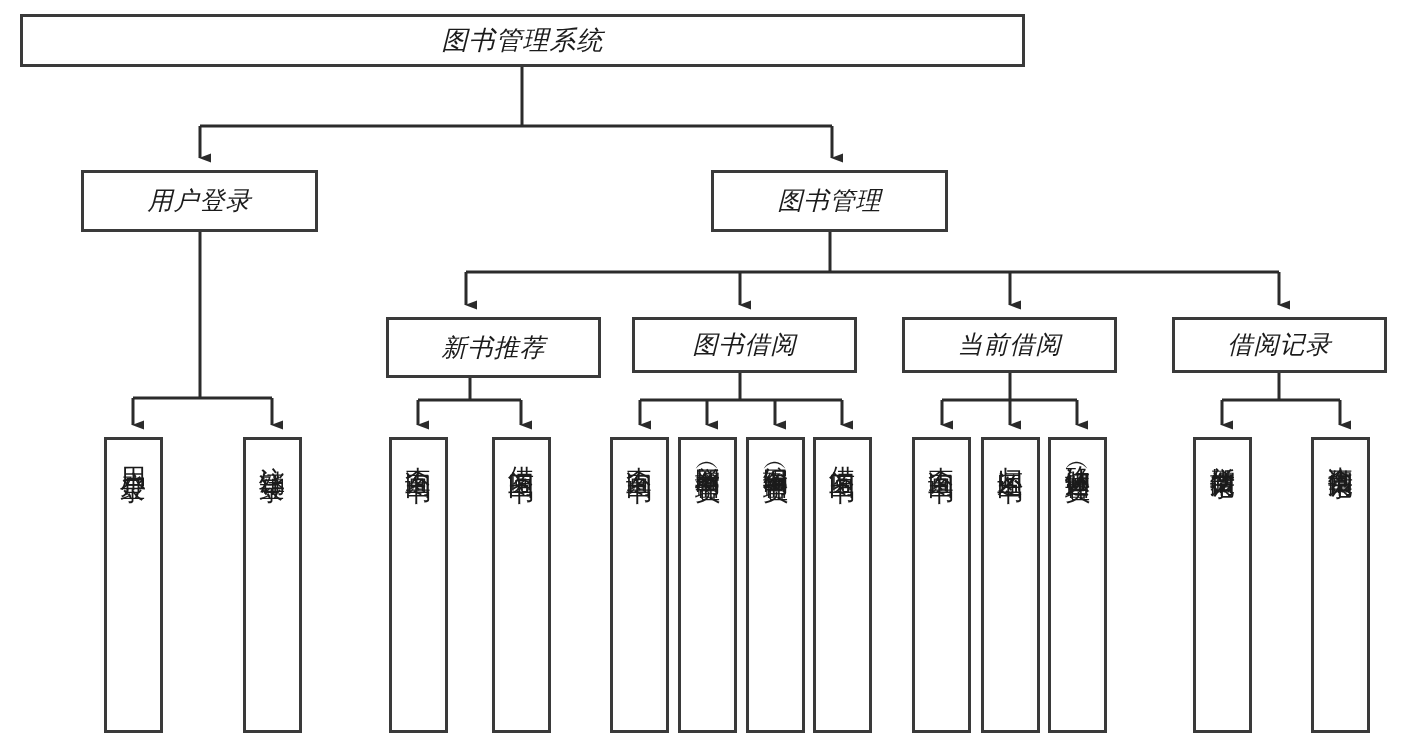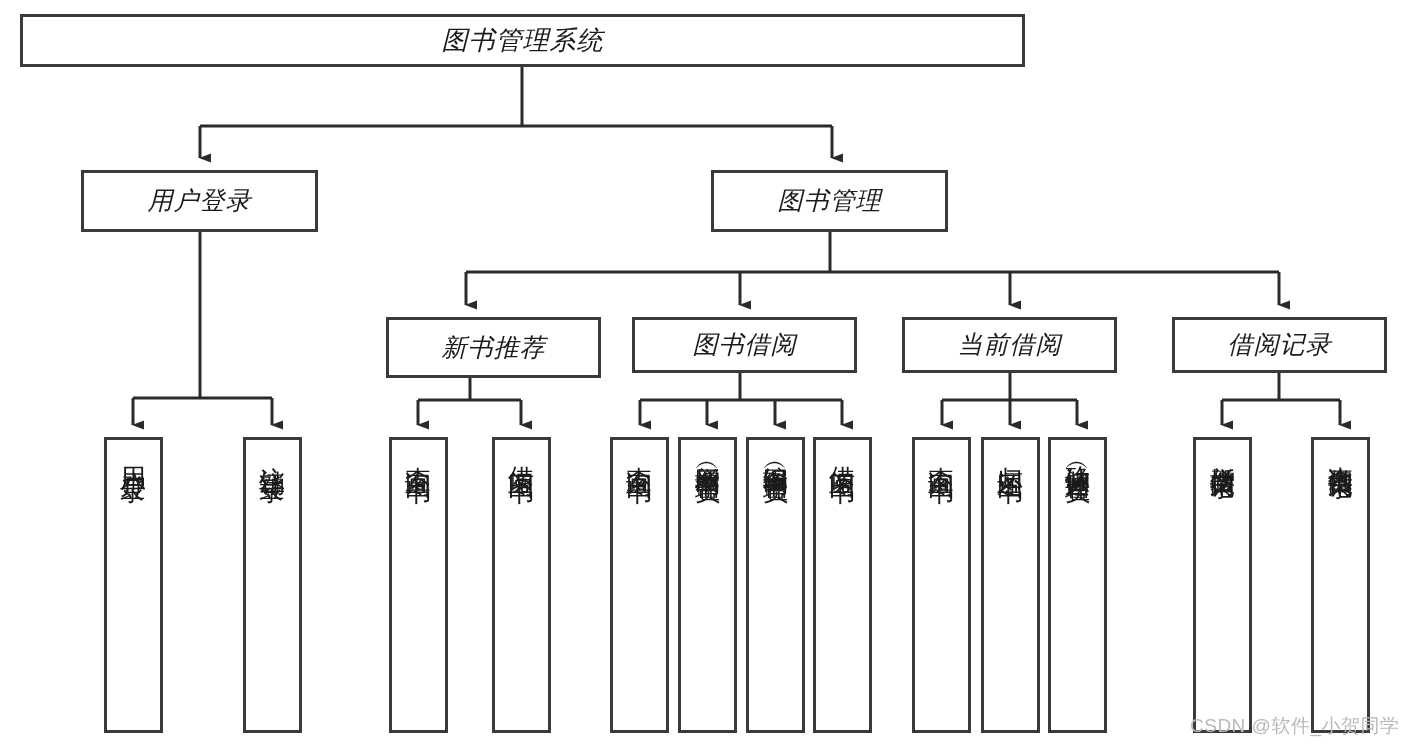--- a/index.html
+++ b/index.html
@@ -175,15 +175,14 @@
     <span class="lbl">确认归还（管理员）</span>
   </div>
 
   <div class="node vert tall" style="left:1193px;top:437px;width:59px;height:296px;">
     <span class="lbl">新增借阅记录</span>
   </div>
   <div class="node vert tall" style="left:1311px;top:437px;width:59px;height:296px;">
     <span class="lbl">查询借阅记录</span>
   </div>
 
-  <div class="watermark">CSDN @软件_小贺同学</div>
 
 </div>
 
 </body></html>

